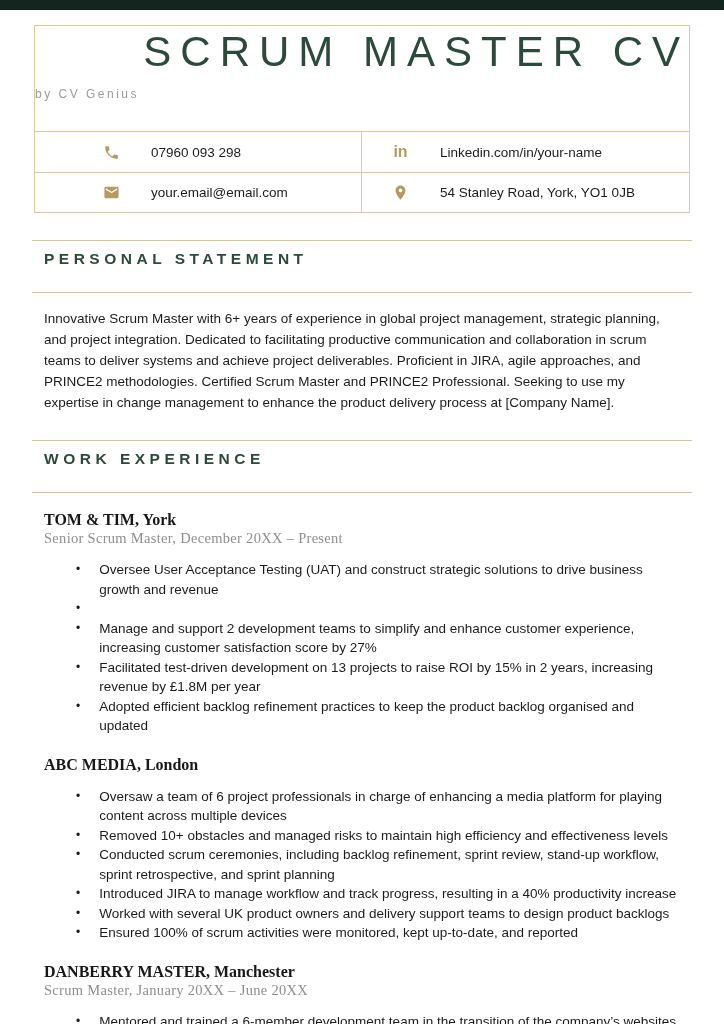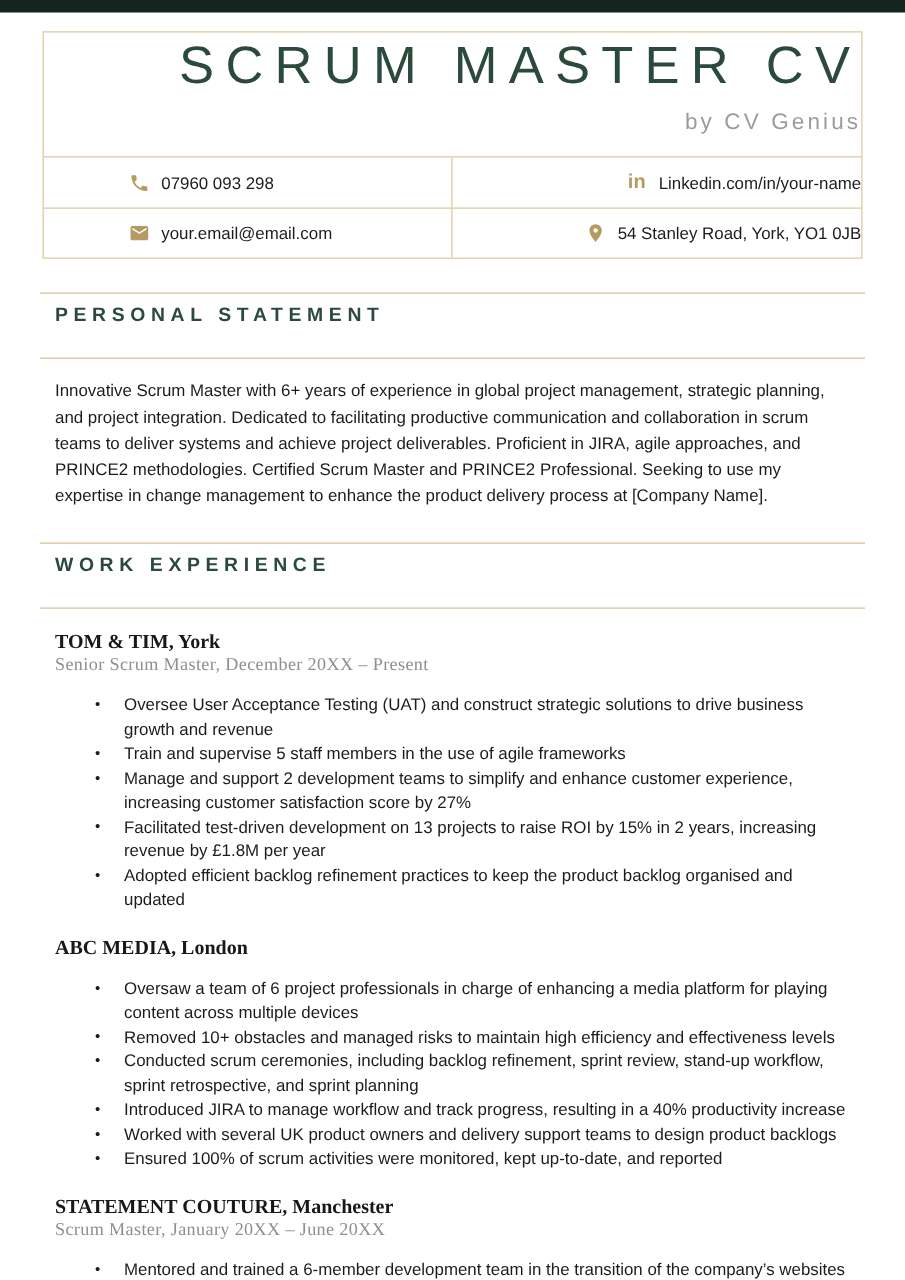--- a/index.html
+++ b/index.html
@@ -23,41 +23,41 @@
   .cv-title {
     margin-top: 2px;
     text-align: right;
     font-size: 42px;
     font-weight: 400;
     letter-spacing: 9px;
     color: #2b4a3c;
   }
   .cv-subtitle {
     margin-top: 11px;
-    margin-bottom: 17px;
-    text-align: right;
-    font-size: 18px;
+    margin-bottom: 30px;
+    text-align: left;
+    font-size: 12px;
     letter-spacing: 2.5px;
     color: #9b9b9b;
   }
   .contact-grid {
     display: grid;
     grid-template-columns: 1fr 1fr;
     border-top: 1.5px solid #dcc9a0;
   }
   .contact-cell {
     height: 40px;
     display: flex;
     align-items: center;
-    gap: 9px;
+    gap: 31px;
     font-size: 13.5px;
     color: #1c1c1c;
   }
   .contact-cell.col-left  { padding-left: 68px; border-right: 1.5px solid #dcc9a0; }
-  .contact-cell.col-right { padding-left: 30px; justify-content: flex-end; }
+  .contact-cell.col-right { padding-left: 30px; }
   .contact-cell.row-bottom { border-top: 1.5px solid #dcc9a0; }
   .c-icon { width: 17px; height: 17px; flex: 0 0 17px; display: inline-flex; align-items: center; justify-content: center; }
   .c-icon svg { width: 17px; height: 17px; fill: #b59b62; }
   .in-icon {
     font-weight: 700; font-size: 16px; color: #b59b62;
     letter-spacing: 0; line-height: 1;
   }
   
   .content { margin: 0 32px; }
   .section-head {
@@ -164,21 +164,20 @@
   <div class="job first">
     <div class="job-company">TOM &amp; TIM, York</div>
     <div class="job-meta">Senior Scrum Master, December 20XX – Present</div>
     <div class="bullets">
       <div class="bullet">
           <span class="dot">•</span>
           <span class="txt">Oversee User Acceptance Testing (UAT) and construct strategic solutions to drive business growth and revenue</span>
         </div>
       <div class="bullet">
           <span class="dot">•</span>
-          <span class="txt">Train and supervise 5 staff members in the use of agile frameworks</span>
         </div>
       <div class="bullet">
           <span class="dot">•</span>
           <span class="txt">Manage and support 2 development teams to simplify and enhance customer experience, increasing customer satisfaction score by 27%</span>
         </div>
       <div class="bullet">
           <span class="dot">•</span>
           <span class="txt">Facilitated test-driven development on 13 projects to raise ROI by 15% in 2 years, increasing revenue by £1.8M per year</span>
         </div>
       <div class="bullet">
@@ -212,21 +211,21 @@
           <span class="txt">Worked with several UK product owners and delivery support teams to design product backlogs</span>
         </div>
       <div class="bullet">
           <span class="dot">•</span>
           <span class="txt">Ensured 100% of scrum activities were monitored, kept up-to-date, and reported</span>
         </div>
     </div>
   </div>
 
   <div class="job">
-    <div class="job-company">STATEMENT COUTURE, Manchester</div>
+    <div class="job-company">DANBERRY MASTER, Manchester</div>
     <div class="job-meta">Scrum Master, January 20XX – June 20XX</div>
     <div class="bullets">
       <div class="bullet">
           <span class="dot">•</span>
           <span class="txt">Mentored and trained a 6-member development team in the transition of the company’s websites to a new technology platform</span>
         </div>
     </div>
   </div>
 
 </div>

